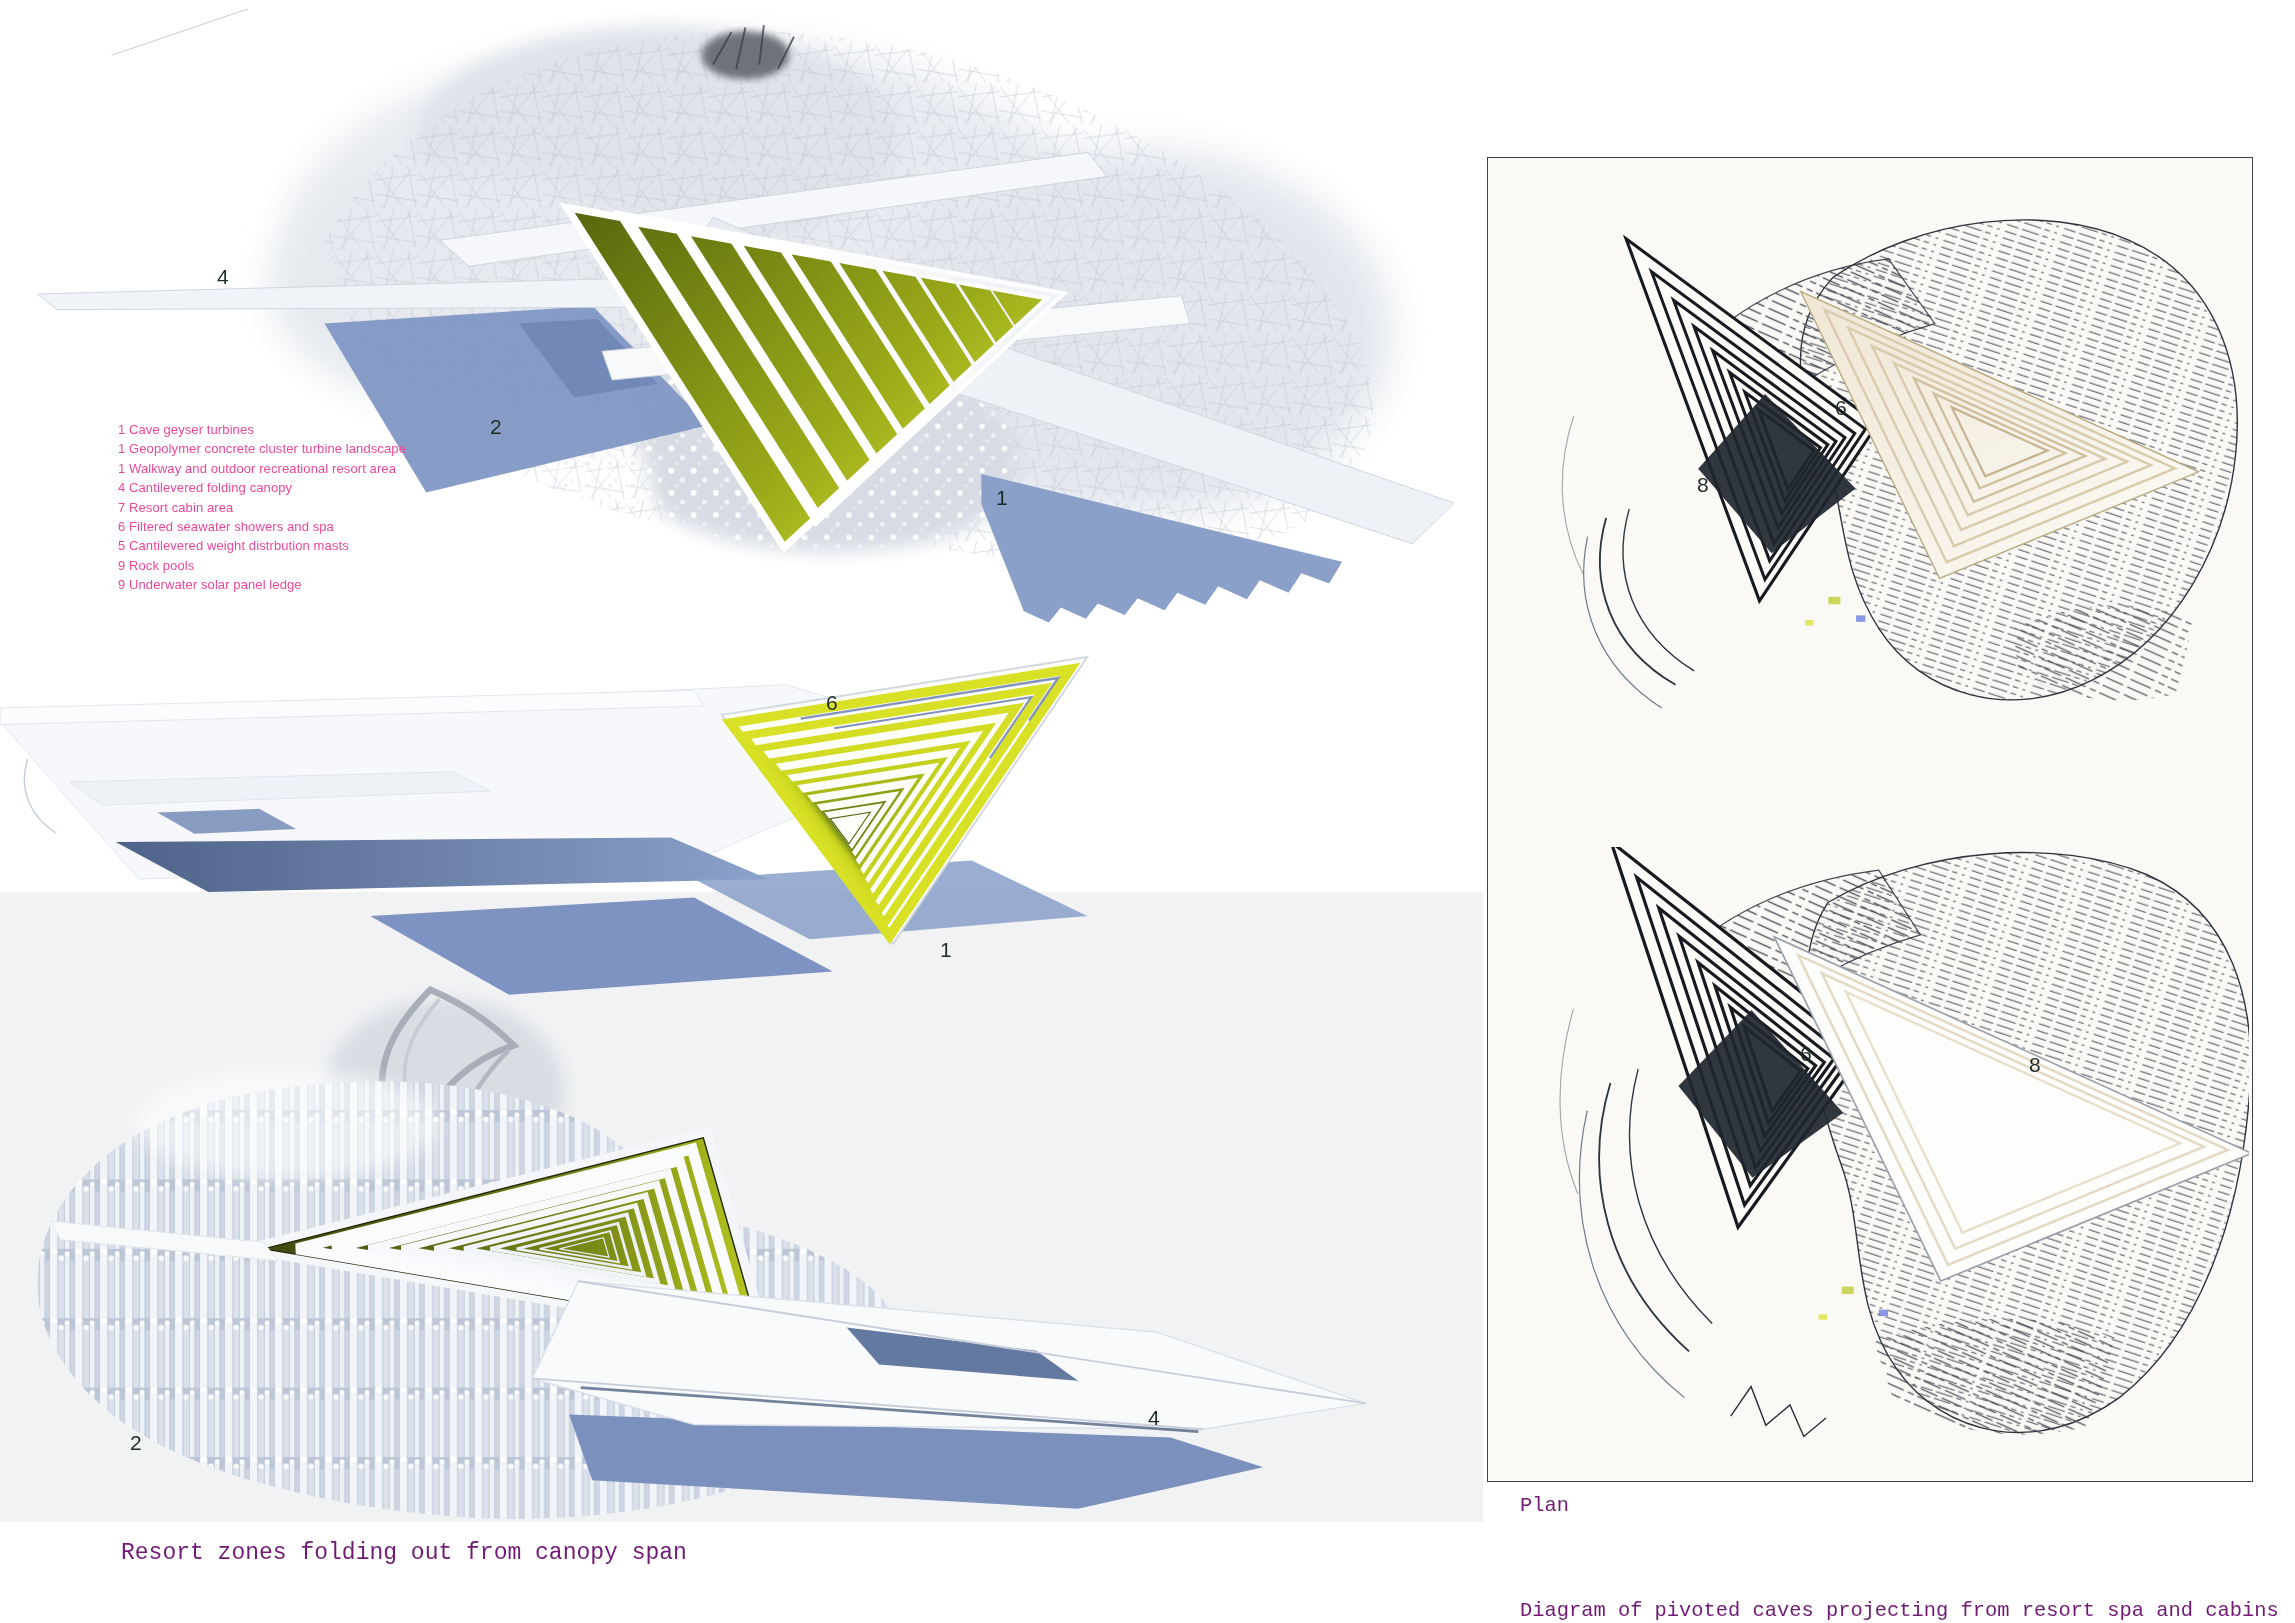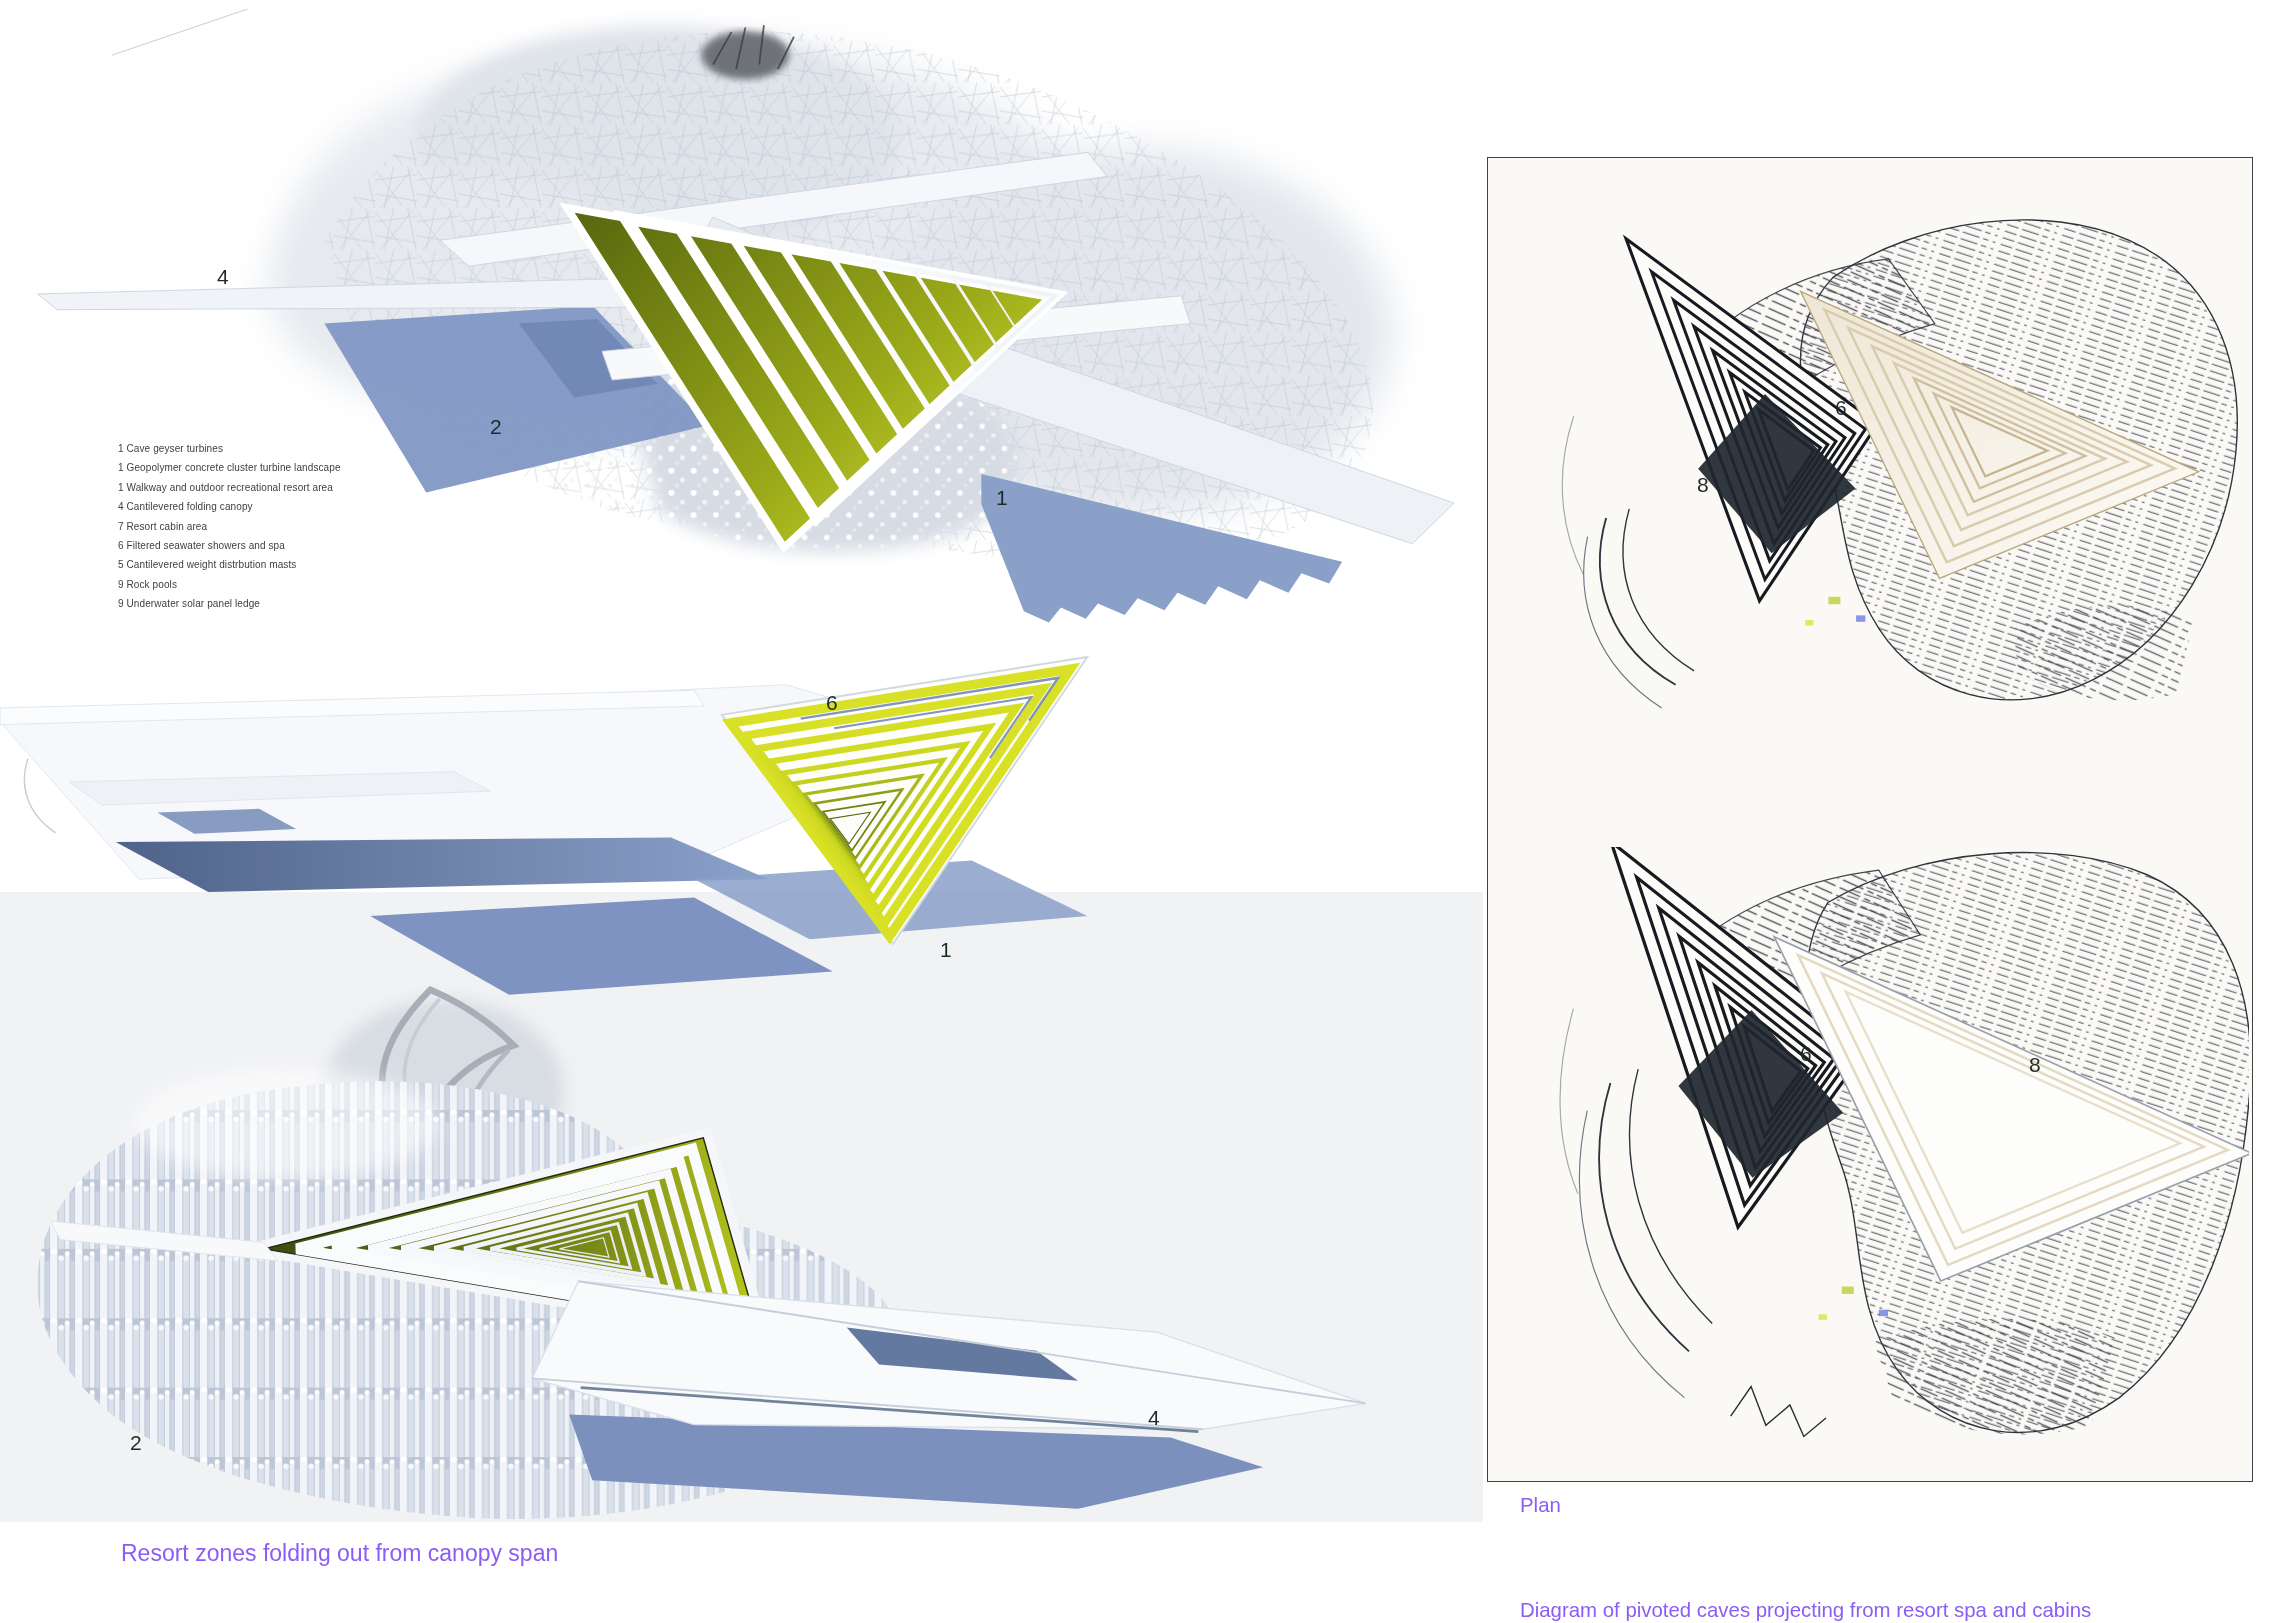--- a/index.html
+++ b/index.html
@@ -1,24 +1,24 @@
 <!DOCTYPE html>
 <html style="font-size:7.4px"><head>
 <meta charset="utf-8">
 <style>
   html,body{margin:0;padding:0;background:#ffffff;}
   #board{position:relative;width:2295px;height:1623px;background:#ffffff;overflow:hidden;
          font-family:"Liberation Sans",sans-serif;}
   #backdrop-gray{position:absolute;left:0;top:892px;width:1483px;height:630px;background:#f1f2f4;}
   .art{position:absolute;}
-  .legend{position:absolute;left:118px;top:439px;width:453px;font-size:10px;line-height:19.4px;
-          color:#404040;letter-spacing:0.1px;}
+  .legend{position:absolute;left:118px;top:420px;width:453px;font-size:13px;line-height:19.4px;
+          color:#ec4899;letter-spacing:0.1px;}
   .legend div{white-space:nowrap;}
   .num{position:absolute;font-size:21px;line-height:1;color:#1d2b26;}
-  .caption{position:absolute;font-size:20.4px;color:#8b5cf6;}
+  .caption{position:absolute;font-size:20.4px;color:#701a75;font-family:Liberation Mono, monospace;}
   #plan-box{position:absolute;left:1487px;top:157px;width:766px;height:1325px;
             border:1.4px solid #3f4145;background:#fbf9f5;box-sizing:border-box;}
 </style>
 </head>
 <body>
 
 <div id="board">
 
   <svg width="0" height="0" style="position:absolute" aria-hidden="true">
     <defs>

